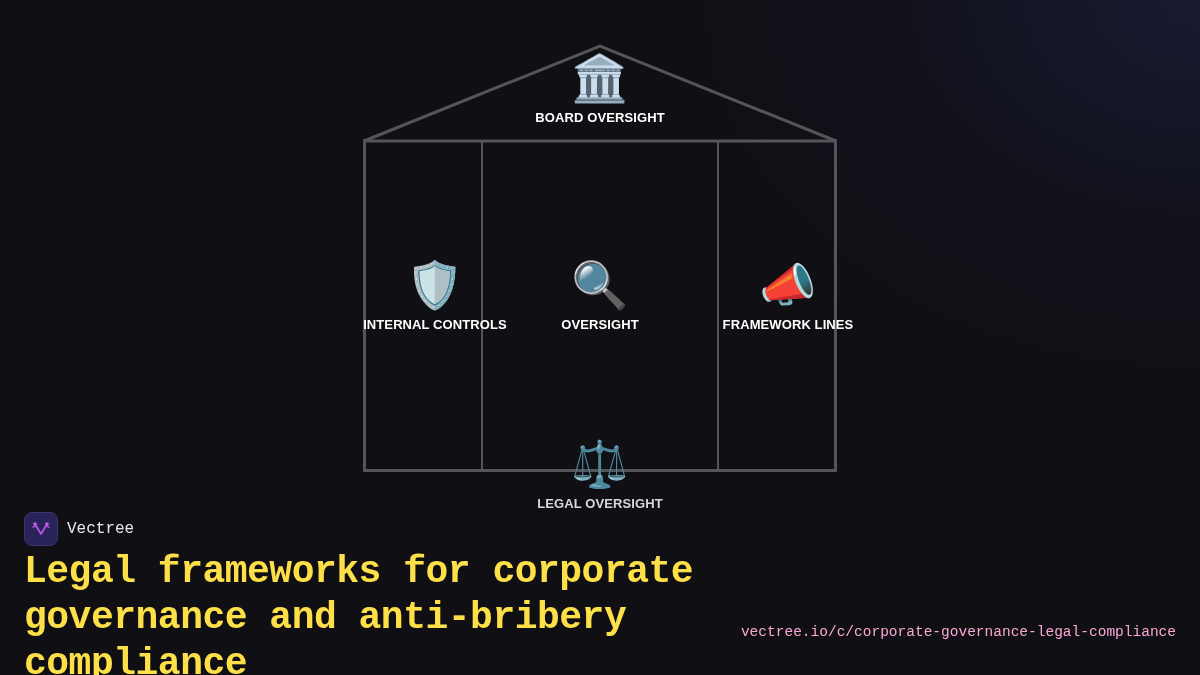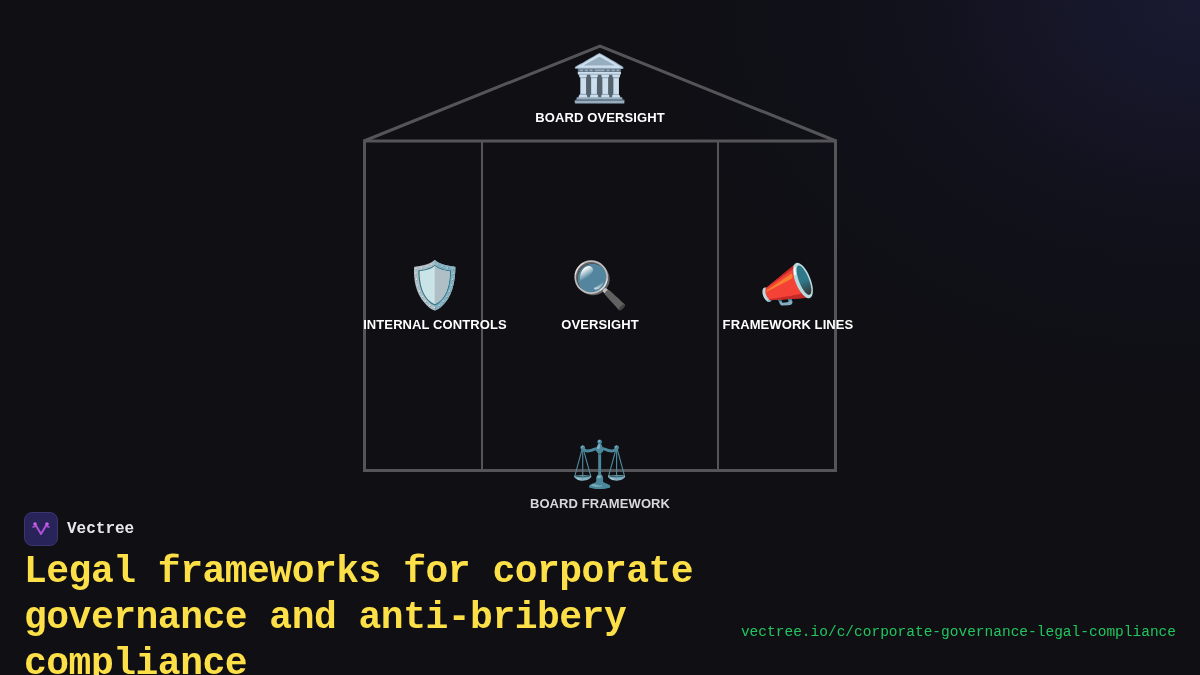--- a/index.html
+++ b/index.html
@@ -23,29 +23,29 @@
       letter-spacing: 0.1px; margin-top: 4px; white-space: nowrap;
     }
     .node.foundation .label { color: #d8d8dc; }
     .brand { position: absolute; left: 24px; top: 512px; display: flex; align-items: center; }
     .brand-logo {
       width: 32px; height: 32px; border-radius: 8px; background: #28245a;
       border: 1px solid #3a3470; display: flex; align-items: center; justify-content: center;
     }
     .brand-name {
       margin-left: 9px; color: #e8e8ec; font-family: "Liberation Mono", monospace;
-      font-weight: bold; font-size: 16px;
+      font-weight: normal; font-size: 16px;
     }
     .title {
       position: absolute; left: 24px; top: 549px; width: 720px; margin: 0;
       color: #fde047; font-family: "Liberation Mono", monospace; font-weight: bold;
       font-size: 38px; line-height: 46px; letter-spacing: -0.5px;
     }
     .url {
-      position: absolute; right: 24px; top: 624px; color: #22c55e;
+      position: absolute; right: 24px; top: 624px; color: #f9a8d4;
       font-family: "Liberation Mono", monospace; font-size: 14.5px;
     }
   </style>
 </head>
 <body>
 
 <div class="bg-glow"></div>
 
 <div class="diagram">
   <svg width="1200" height="675">
@@ -70,21 +70,21 @@
     <span class="label">OVERSIGHT</span>
   </div>
 
   <div class="node" style="left:788px; top:257px;">
     <span class="icon">📣</span>
     <span class="label">FRAMEWORK LINES</span>
   </div>
 
   <div class="node foundation" style="left:600px; top:436px;">
     <span class="icon">⚖️</span>
-    <span class="label">BOARD FRAMEWORK</span>
+    <span class="label">LEGAL OVERSIGHT</span>
   </div>
 </div>
 
 <div class="brand">
   <div class="brand-logo">
     <svg width="20" height="20" viewBox="0 0 20 20">
       <path d="M4 5 L10 15 L16 5" fill="none" stroke="#b04fd8" stroke-width="2" stroke-linecap="round" stroke-linejoin="round"></path>
       <circle cx="4" cy="5" r="1.8" fill="#c860e8"></circle>
       <circle cx="16" cy="5" r="1.8" fill="#c860e8"></circle>
       <line x1="2" y1="8" x2="5.5" y2="7" stroke="#b04fd8" stroke-width="1.5" stroke-linecap="round"></line>

